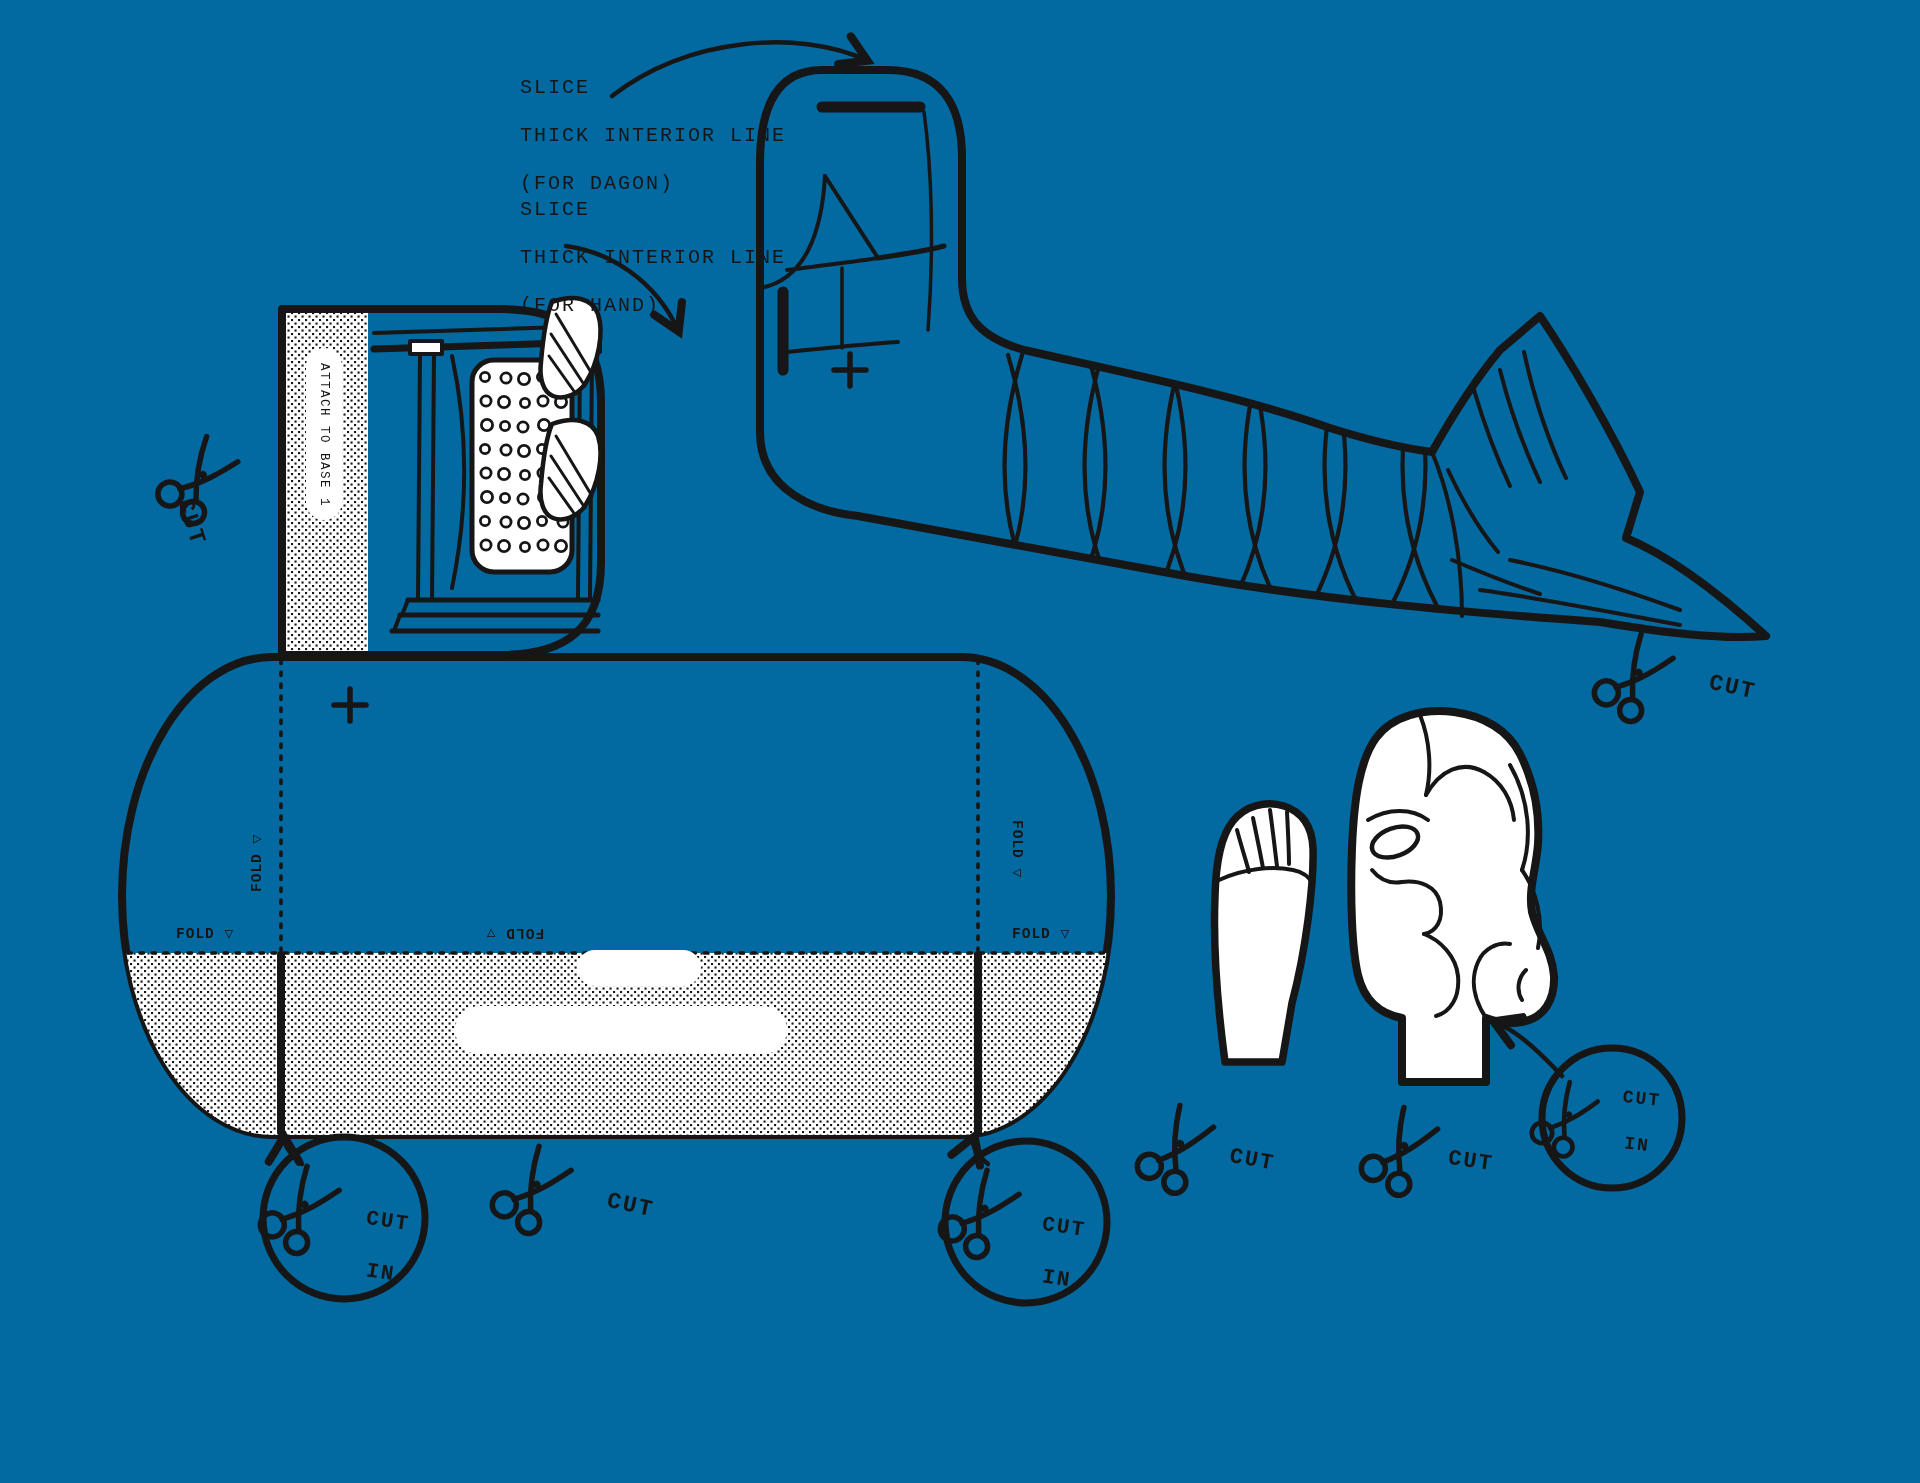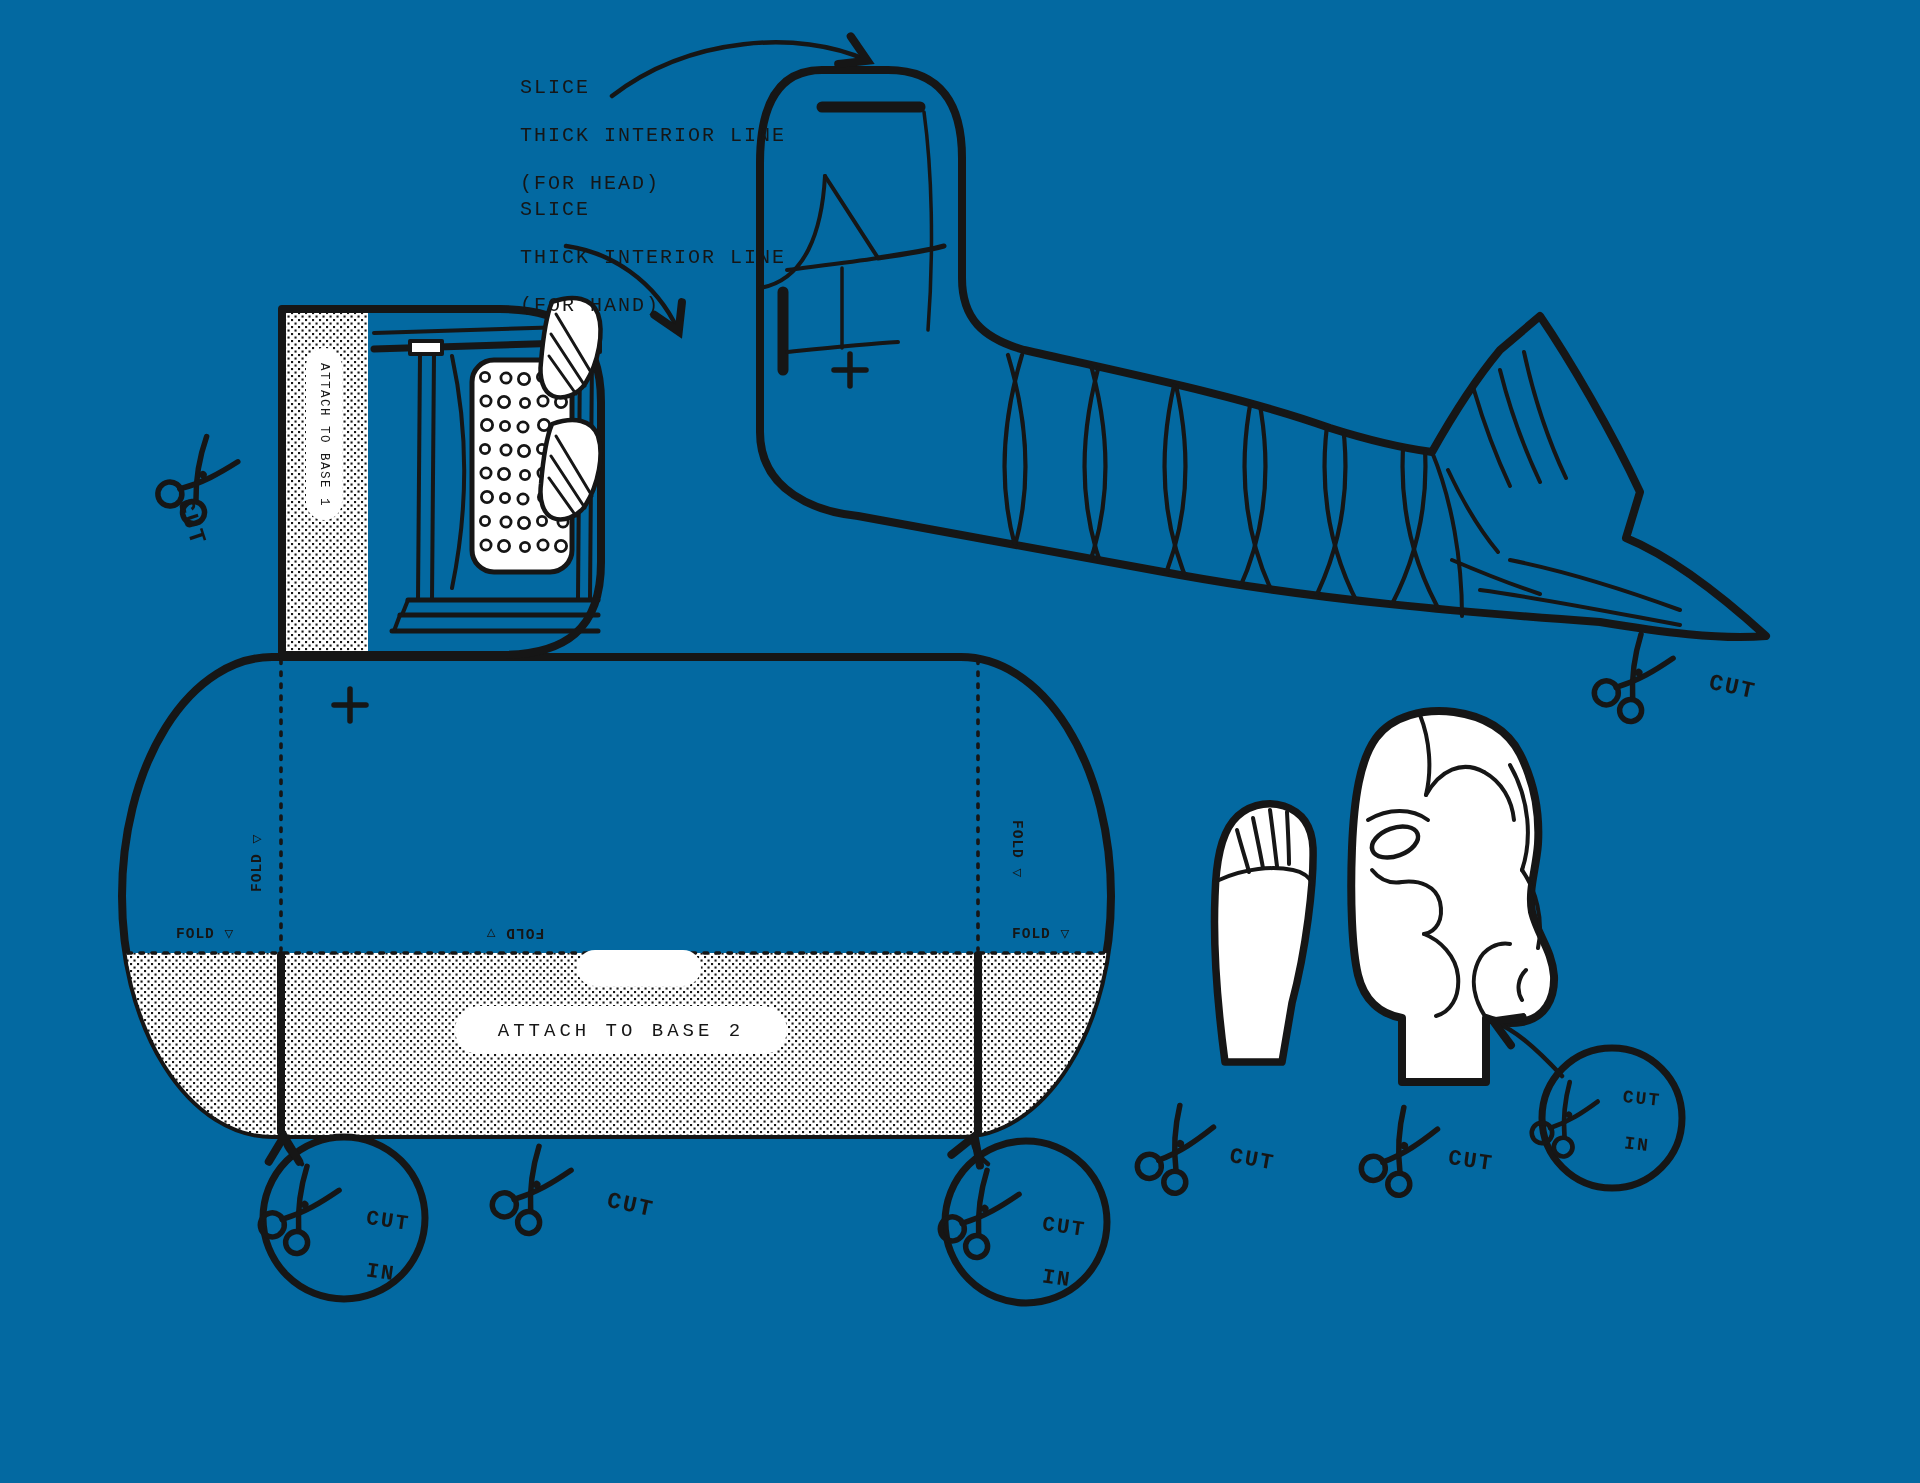--- a/index.html
+++ b/index.html
@@ -243,41 +243,40 @@
     <use href="#scissors" width="72" height="92" transform="translate(296,1154) rotate(34)"></use>
     <use href="#scissors" width="72" height="92" transform="translate(976,1158) rotate(34)"></use>
     <use href="#scissors" width="72" height="92" transform="translate(1168,1094) rotate(30)"></use>
     <use href="#scissors" width="72" height="92" transform="translate(1392,1096) rotate(30)"></use>
     <use href="#scissors" width="72" height="92" transform="translate(1560,1072) rotate(32) scale(0.85)"></use>
   </g>
 </svg>
 
 <div class="lbl hand-note" style="left:520px;top:76px;"><span>SLICE</span><br>
 <span>THICK INTERIOR LINE</span><br>
-<span>(FOR HEAD)</span></div>
+<span>(FOR DAGON)</span></div>
 
 <div class="lbl hand-note" style="left:520px;top:198px;"><span>SLICE</span><br>
 <span>THICK INTERIOR LINE</span><br>
 <span>(FOR HAND)</span></div>
 
 <div class="lbl vert pill-text" style="left:307px;top:352px;width:34px;height:166px;font-size:12.5px;letter-spacing:1.5px;font-weight:500;">ATTACH TO BASE 1</div>
 
 <div class="lbl cut" style="left:196px;top:496px;transform:rotate(72deg);">CUT</div>
 <div class="lbl cut" style="left:1712px;top:670px;transform:rotate(12deg);">CUT</div>
 <div class="lbl cut" style="left:610px;top:1188px;transform:rotate(12deg);">CUT</div>
 <div class="lbl cut" style="left:1232px;top:1144px;font-size:22px;transform:rotate(10deg);">CUT</div>
 <div class="lbl cut" style="left:1450px;top:1146px;font-size:22px;transform:rotate(8deg);">CUT</div>
 
 <div class="lbl fold" style="left:248px;top:892px;transform:rotate(-90deg);">FOLD ▽</div>
 <div class="lbl fold" style="left:176px;top:925px;">FOLD ▽</div>
 <div class="lbl fold" style="left:1026px;top:820px;transform:rotate(90deg);">FOLD ▽</div>
 <div class="lbl fold" style="left:1012px;top:925px;">FOLD ▽</div>
 <div class="lbl fold pill-text" style="left:577px;top:951px;width:124px;height:34px;transform:rotate(180deg);">FOLD ▽</div>
 
-<div class="lbl pill-text" style="left:455px;top:1008px;width:332px;height:46px;font-size:19px;letter-spacing:4px;font-weight:500;">ATTACH TO BASE 2</div>
 
 <div class="lbl cutin" style="left:368px;top:1206px;transform:rotate(8deg);"><span>CUT</span><br>
 <span>IN</span></div>
 
 <div class="lbl cutin" style="left:1044px;top:1212px;transform:rotate(8deg);"><span>CUT</span><br>
 <span>IN</span></div>
 
 <div class="lbl cutin" style="left:1624px;top:1086px;font-size:18px;line-height:23px;transform:rotate(6deg);"><span>CUT</span><br>
 <span>IN</span></div>
 

